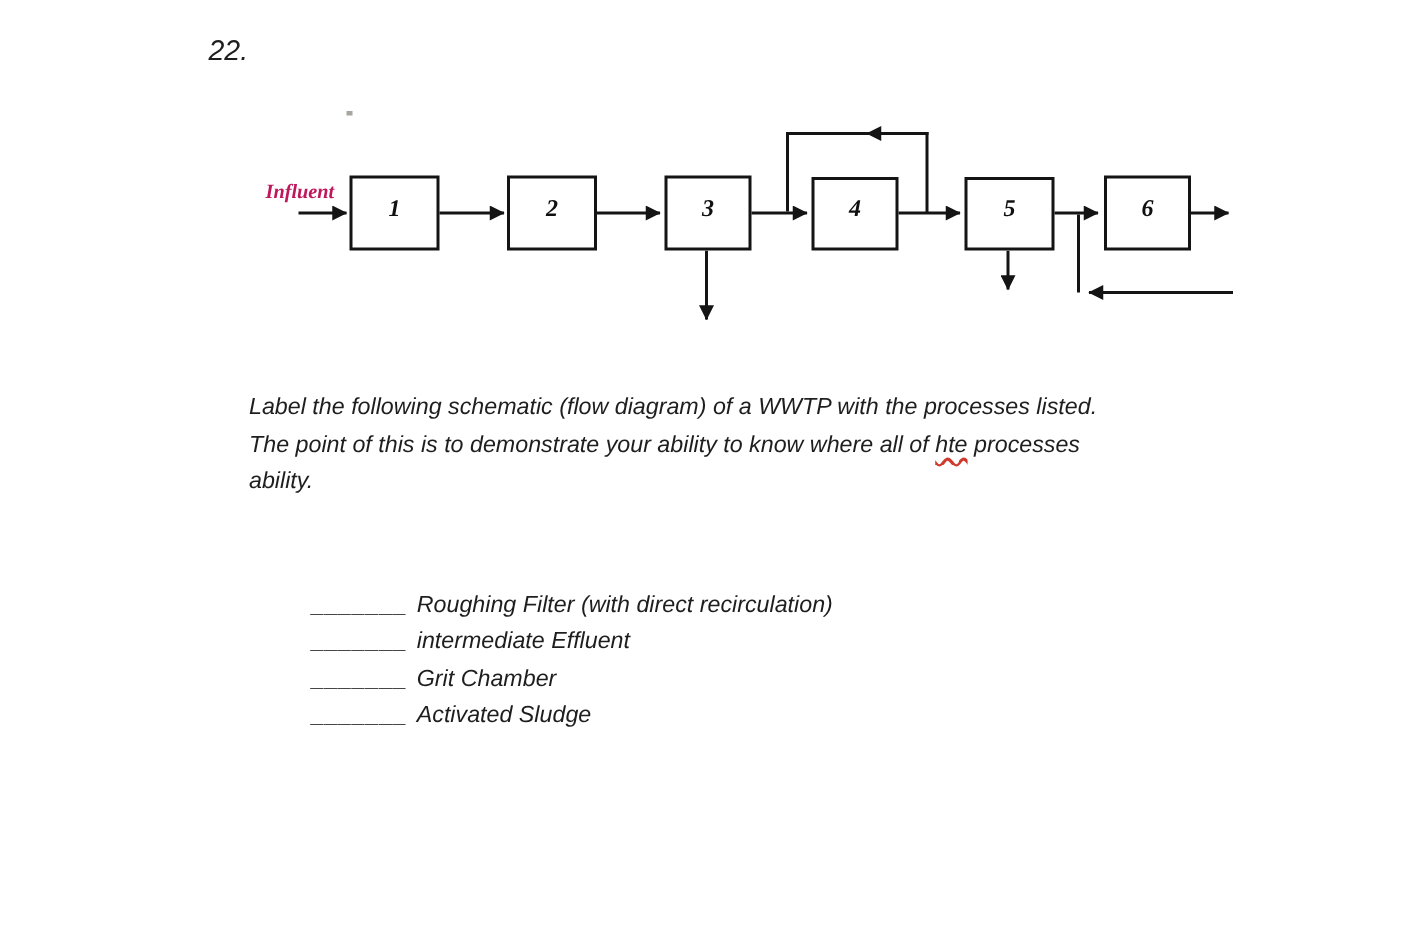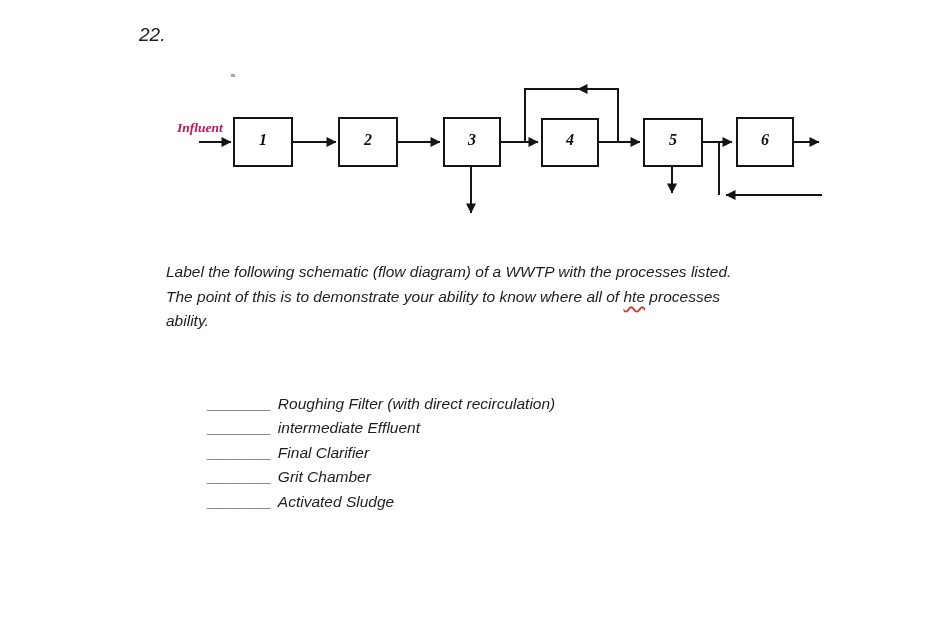--- a/index.html
+++ b/index.html
@@ -101,18 +101,17 @@
 
   <div class="para">
     <div class="ln">Label the following schematic (flow diagram) of a WWTP with the processes listed.</div>
     <div class="ln"><span>The point of this is to demonstrate your ability to know where all of </span><span class="misspell">hte</span><span> processes</span></div>
     <div class="ln">ability.</div>
   </div>
 
   <div class="answers">
     <div class="row"><span class="blank">_______</span><span>Roughing Filter (with direct recirculation)</span></div>
     <div class="row"><span class="blank">_______</span><span>intermediate Effluent</span></div>
-    <div class="row"><span class="blank">_______</span><span>Final Clarifier</span></div>
     <div class="row"><span class="blank">_______</span><span>Grit Chamber</span></div>
     <div class="row"><span class="blank">_______</span><span>Activated Sludge</span></div>
   </div>
 
 </div>
 
 </body></html>

